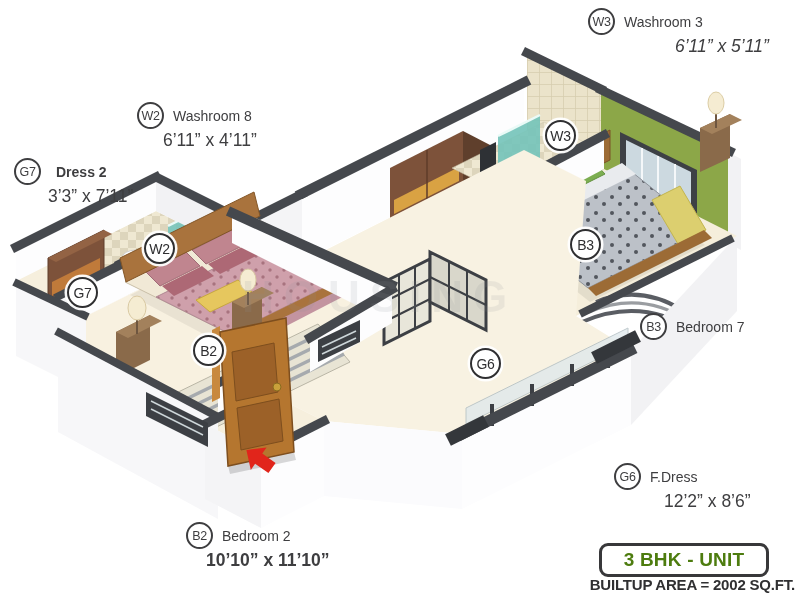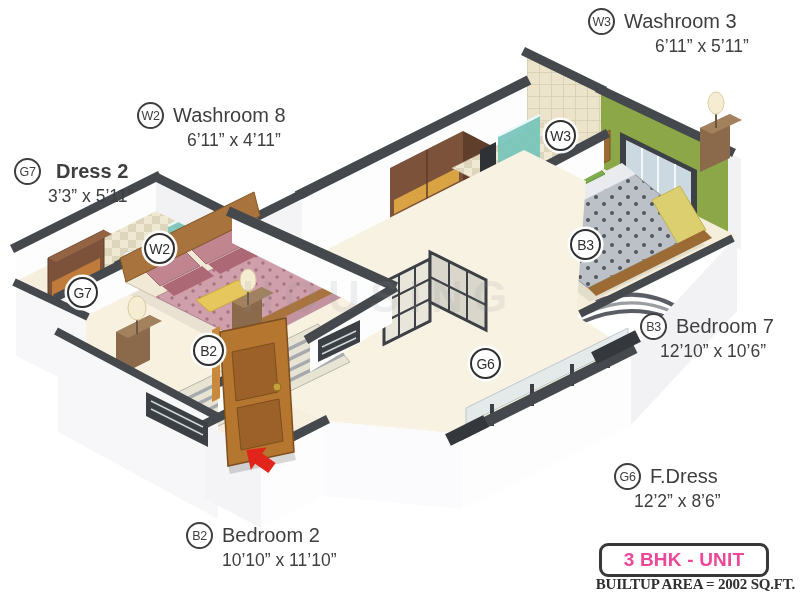--- a/index.html
+++ b/index.html
@@ -6,35 +6,35 @@
   .stage{position:relative;width:800px;height:600px;background:#ffffff;overflow:hidden;
          font-family:"Liberation Sans", sans-serif;}
   svg{position:absolute;left:0;top:0;}
 
   
   .rlabel{position:absolute;color:#3e3e40;white-space:nowrap;}
   .rlabel .row{display:flex;align-items:center;}
   .badge{display:flex;align-items:center;justify-content:center;
          width:27px;height:27px;border:2px solid #3e3e40;border-radius:50%;
          font-size:12.5px;letter-spacing:-0.3px;background:#fff;box-sizing:border-box;}
-  .rname{font-size:20px;margin-left:9px;}
+  .rname{font-size:14px;margin-left:9px;}
   .rdims{font-size:17.5px;margin-top:1px;}
 
   
   .pin{position:absolute;width:31px;height:31px;border-radius:50%;background:#fff;
        border:2.5px solid #2f2f31;box-sizing:border-box;display:flex;align-items:center;
        justify-content:center;font-size:14px;color:#2f2f31;letter-spacing:-0.3px;
        box-shadow:0 0 0 2.5px rgba(255,255,255,.95);}
 
   
   .unitbox{position:absolute;left:599px;top:543px;width:140px;border:3px solid #38383a;
            border-radius:9px;background:#fff;padding:3px 12px;text-align:center;
-           font-size:19px;font-weight:bold;color:#ec4899;letter-spacing:.2px;}
+           font-size:19px;font-weight:bold;color:#4d7c0f;letter-spacing:.2px;}
   .builtup{position:absolute;left:578px;top:576px;width:217px;text-align:right;
-           font-size:15px;font-weight:bold;color:#303032;letter-spacing:-0.2px;font-family:Liberation Serif, serif;}
+           font-size:15px;font-weight:bold;color:#303032;letter-spacing:-0.2px;}
 
   .watermark{position:absolute;left:242px;top:272px;font-size:44px;font-weight:bold;
              letter-spacing:10px;color:#8b9096;opacity:.13;pointer-events:none;}
 </style>
 </head>
 <body>
 
 <div class="stage">
 
 <svg width="800" height="600" viewBox="0 0 800 600">
@@ -309,59 +309,58 @@
     </div>
 <div class="pin" style="left:193px;top:335px;">
       <span>B2</span>
     </div>
 
 <div class="rlabel" style="left:588px;top:8px;">
   <div class="row">
     <span class="badge">W3</span>
     <span class="rname">Washroom 3</span>
   </div>
-  <div class="rdims" style="margin-left:67px;">6’11” x 5’11”</div>
+  <div class="rdims" style="margin-left:87px;font-style:italic;">6’11” x 5’11”</div>
 </div>
 
 <div class="rlabel" style="left:137px;top:102px;">
   <div class="row">
     <span class="badge">W2</span>
     <span class="rname">Washroom 8</span>
   </div>
-  <div class="rdims" style="margin-left:50px;">6’11” x 4’11”</div>
+  <div class="rdims" style="margin-left:26px;">6’11” x 4’11”</div>
 </div>
 
 <div class="rlabel" style="left:14px;top:158px;">
   <div class="row">
     <span class="badge">G7</span>
     <span class="rname" style="margin-left:15px;font-weight:bold;">Dress 2</span>
   </div>
-  <div class="rdims" style="margin-left:34px;">3’3” x 5’11”</div>
+  <div class="rdims" style="margin-left:34px;">3’3” x 7’11”</div>
 </div>
 
 <div class="rlabel" style="left:640px;top:313px;">
   <div class="row">
     <span class="badge">B3</span>
     <span class="rname">Bedroom 7</span>
   </div>
-  <div class="rdims" style="margin-left:20px;">12’10” x 10’6”</div>
 </div>
 
 <div class="rlabel" style="left:614px;top:463px;">
   <div class="row">
     <span class="badge">G6</span>
     <span class="rname">F.Dress</span>
   </div>
-  <div class="rdims" style="margin-left:20px;text-align:right;">12’2” x 8’6”</div>
+  <div class="rdims" style="margin-left:50px;text-align:right;">12’2” x 8’6”</div>
 </div>
 
 <div class="rlabel" style="left:186px;top:522px;">
   <div class="row">
     <span class="badge">B2</span>
     <span class="rname">Bedroom 2</span>
   </div>
-  <div class="rdims" style="margin-left:36px;">10’10” x 11’10”</div>
+  <div class="rdims" style="margin-left:20px;font-weight:bold;">10’10” x 11’10”</div>
 </div>
 
 <div class="unitbox">3 BHK - UNIT</div>
 <div class="builtup">BUILTUP AREA = 2002 SQ.FT.</div>
 
 </div>
 
 </body></html>

